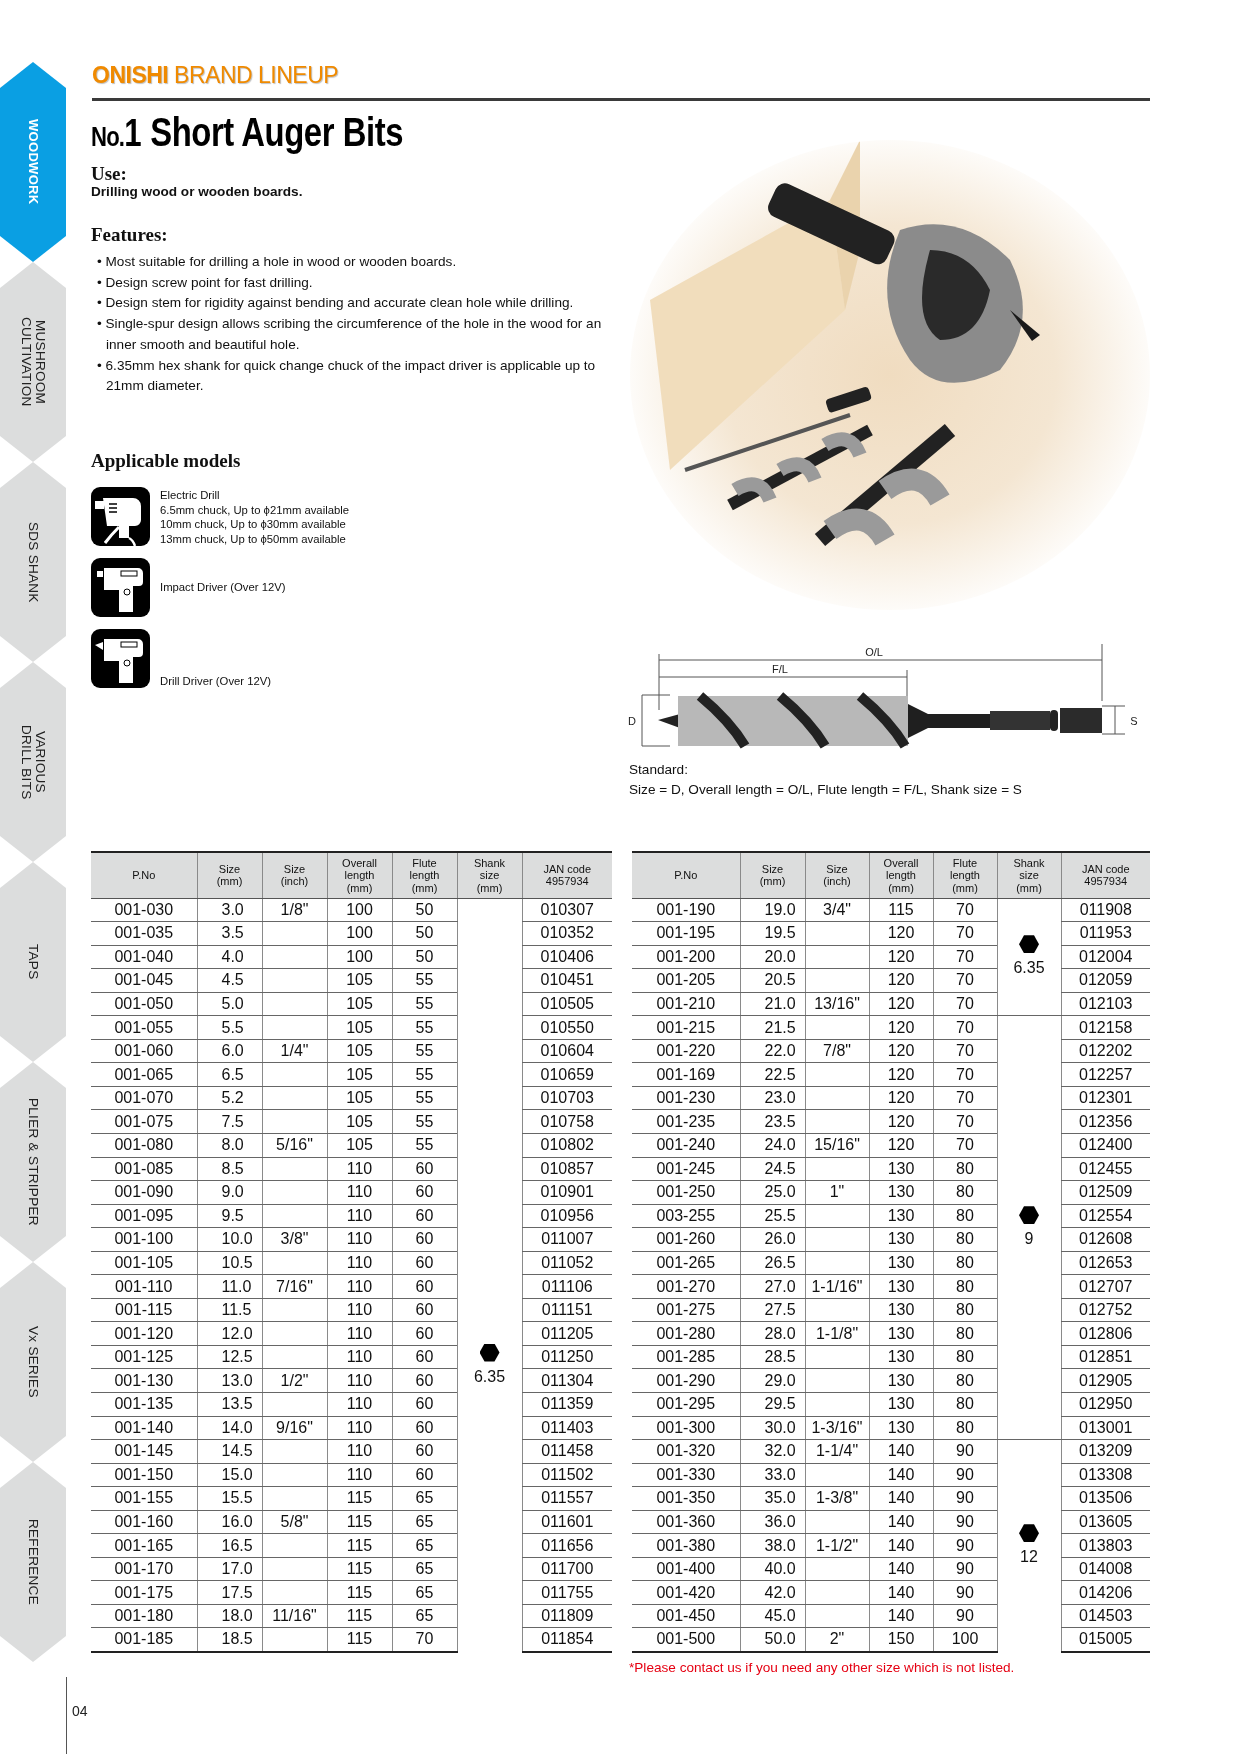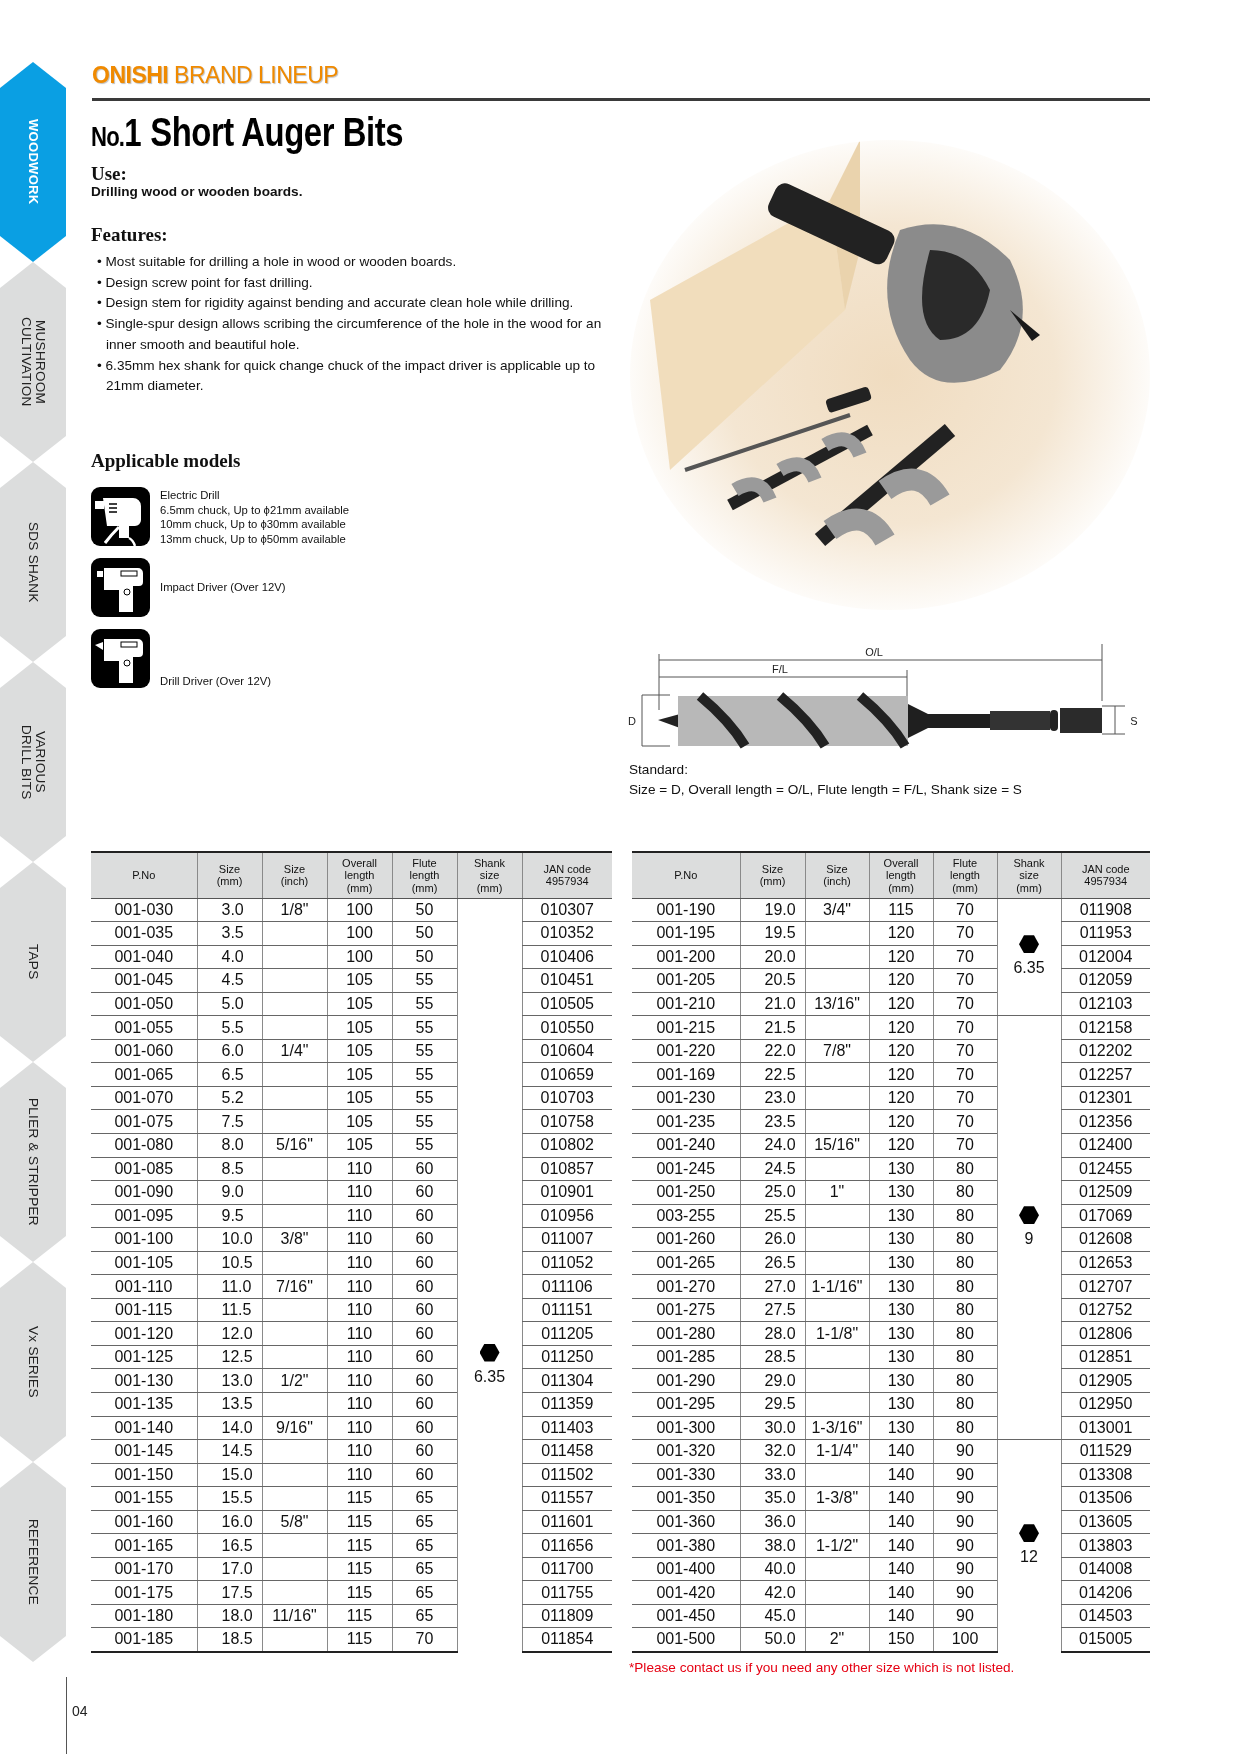--- a/index.html
+++ b/index.html
@@ -649,21 +649,21 @@
         <td>130</td>
         <td>80</td>
         <td>012509</td>
       </tr>
       <tr>
         <td>003-255</td>
         <td class="mm">25.5</td>
         <td></td>
         <td>130</td>
         <td>80</td>
-        <td>017069</td>
+        <td>012554</td>
       </tr>
       <tr>
         <td>001-260</td>
         <td class="mm">26.0</td>
         <td></td>
         <td>130</td>
         <td>80</td>
         <td>012608</td>
       </tr>
       <tr>
@@ -730,21 +730,21 @@
         <td>80</td>
         <td>013001</td>
       </tr>
       <tr>
         <td>001-320</td>
         <td class="mm">32.0</td>
         <td>1-1/4"</td>
         <td>140</td>
         <td>90</td>
         <td class="shank" rowspan="9" style="padding-top: 0px; margin-left: 28px;"><div class="hex"></div><div>12</div></td>
-        <td>011529</td>
+        <td>013209</td>
       </tr>
       <tr>
         <td>001-330</td>
         <td class="mm">33.0</td>
         <td></td>
         <td>140</td>
         <td>90</td>
         <td>013308</td>
       </tr>
       <tr>

